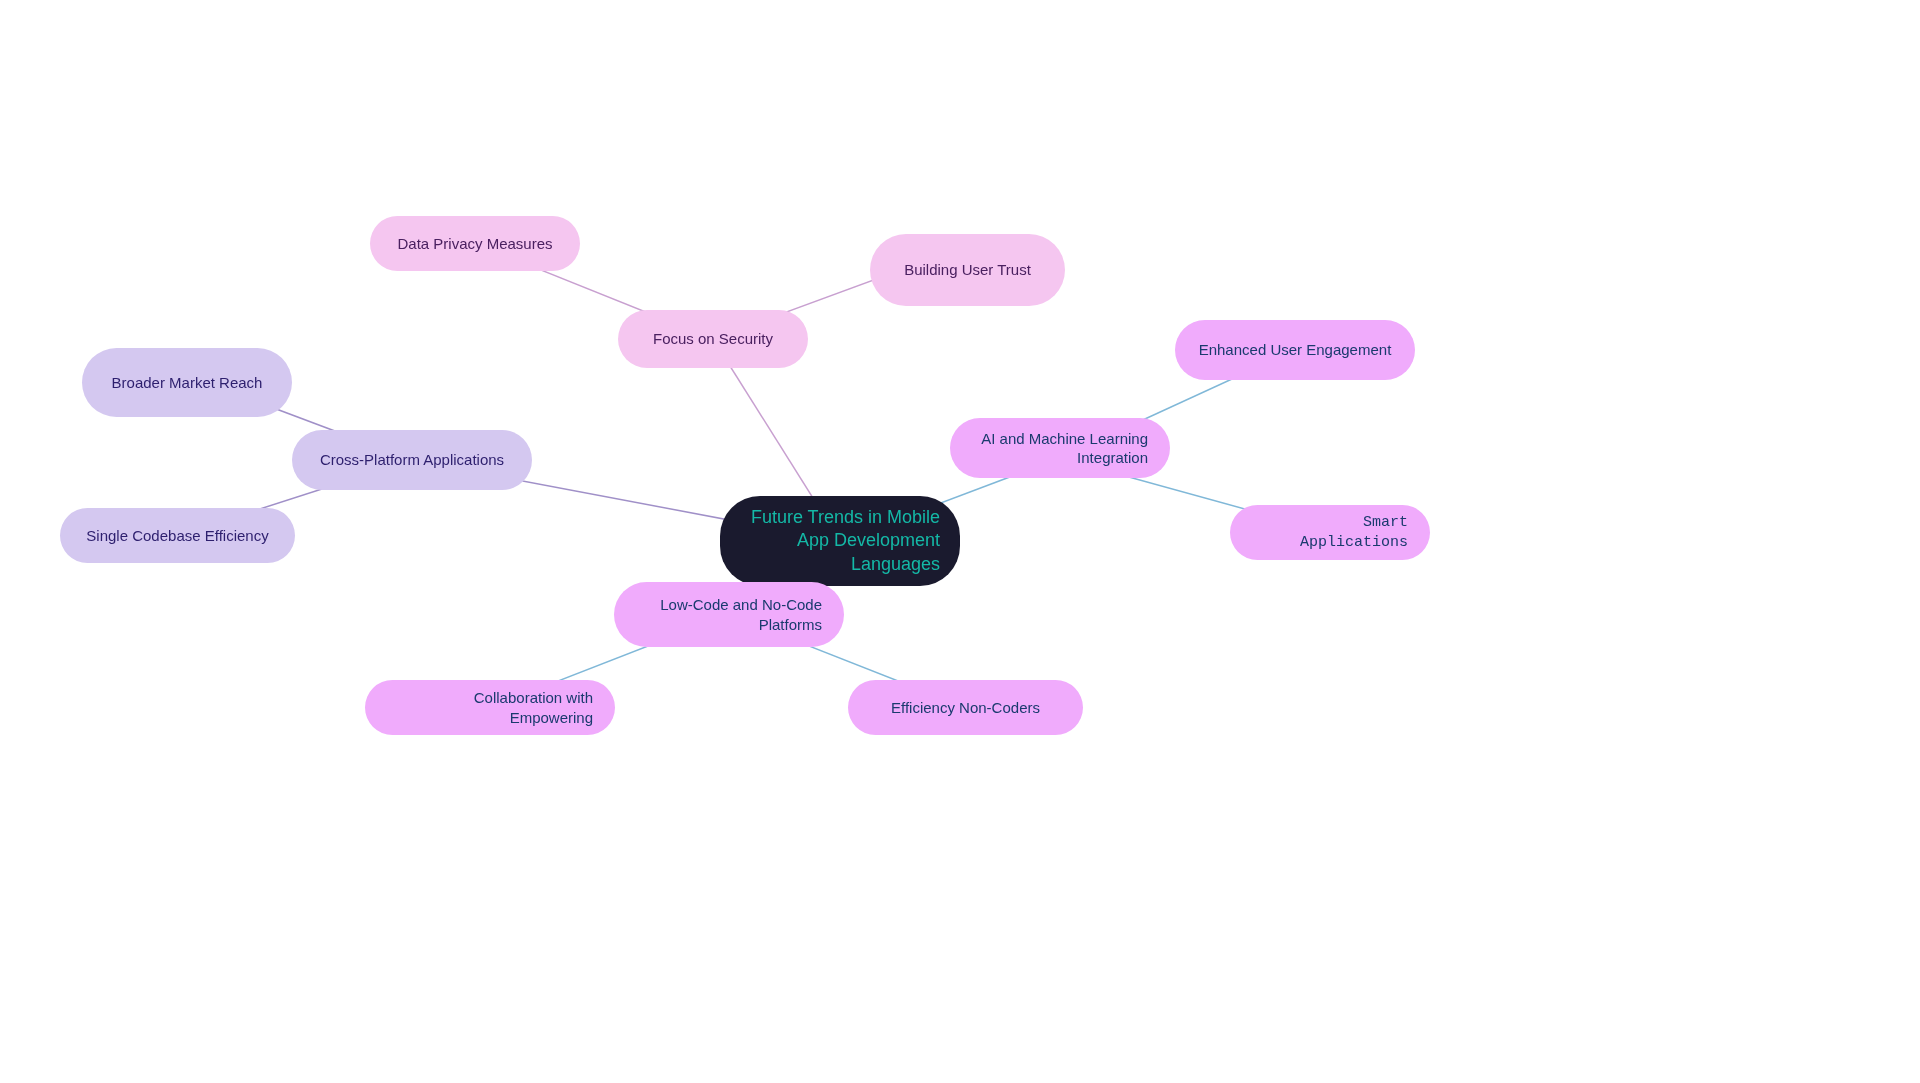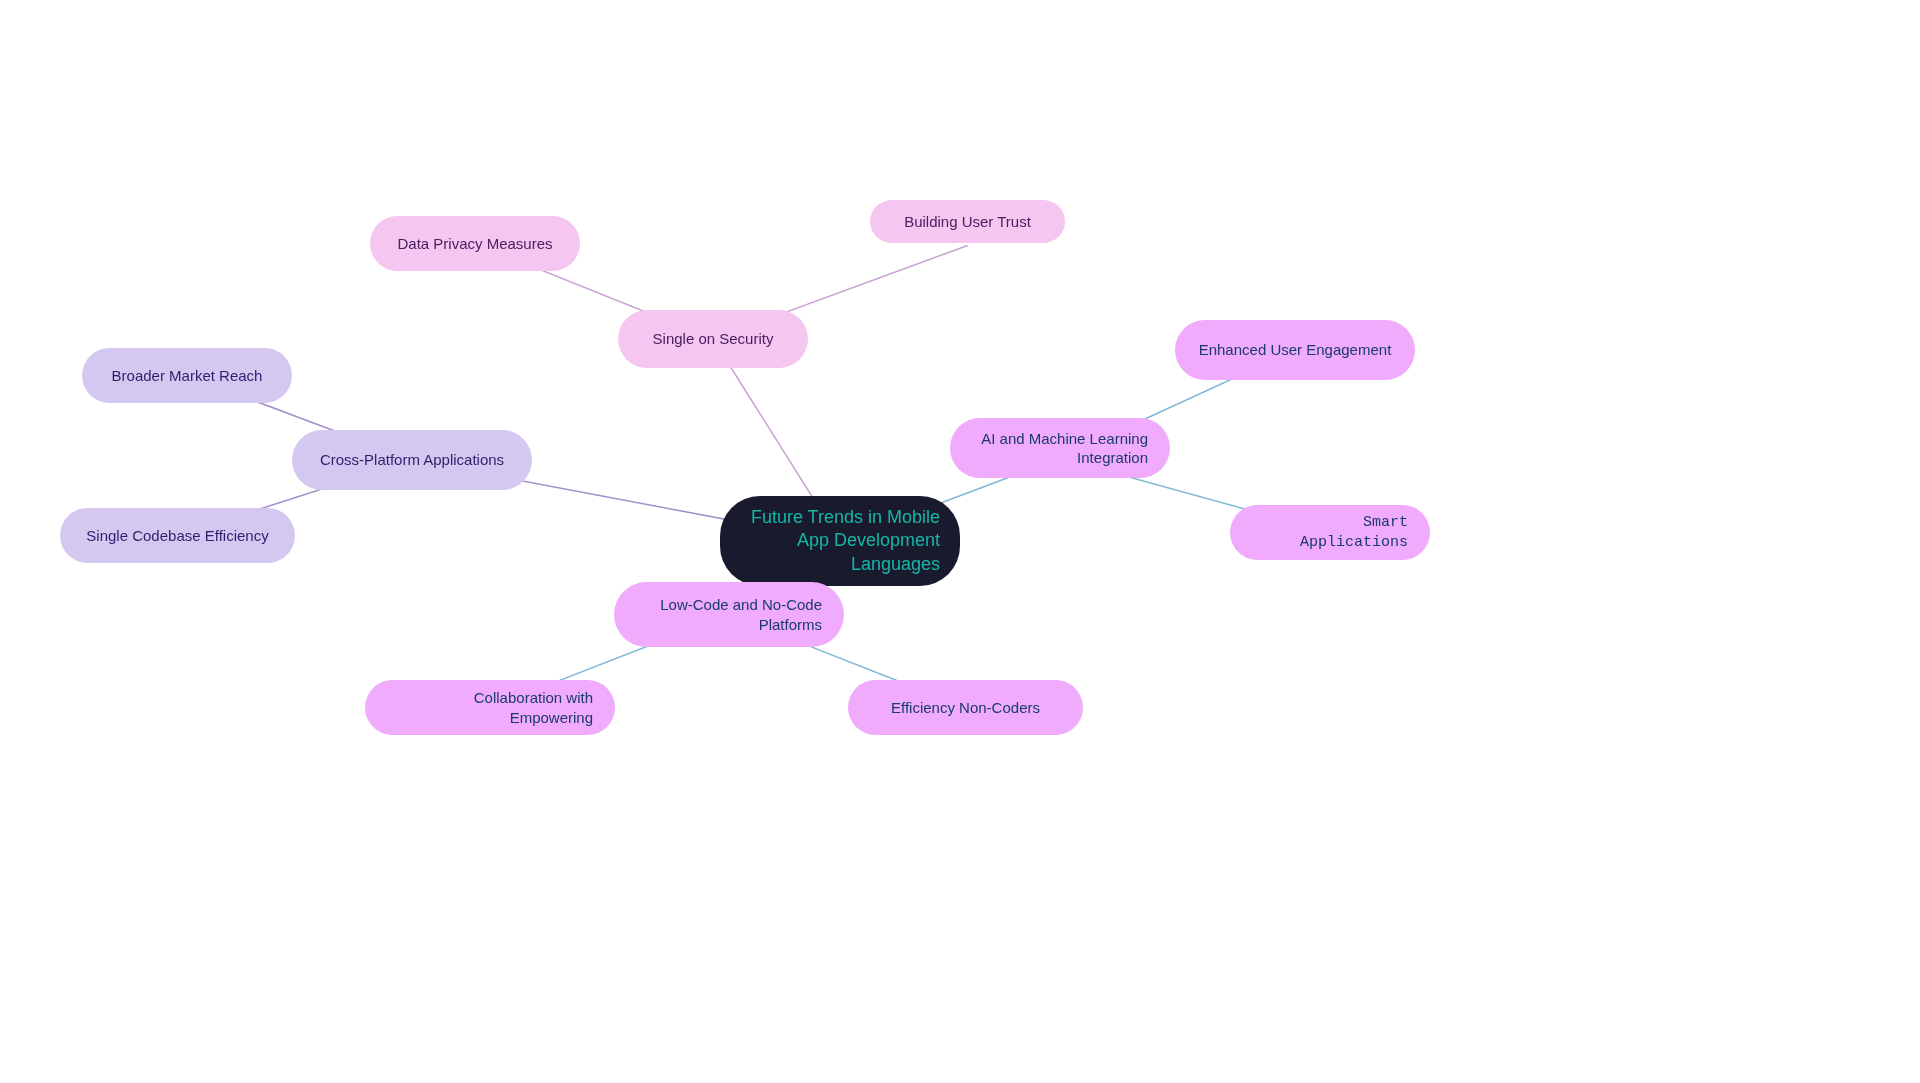--- a/index.html
+++ b/index.html
@@ -80,36 +80,36 @@
     <line x1="840" y1="541" x2="729" y2="614.5" stroke="#80b8d8" stroke-width="1.5"></line>
     <line x1="729" y1="614.5" x2="490" y2="707.5" stroke="#80b8d8" stroke-width="1.5"></line>
     <line x1="729" y1="614.5" x2="965.5" y2="707.5" stroke="#80b8d8" stroke-width="1.5"></line>
   </svg>
 
 <div class="node node-center" style="left: 720px; top: 496px; width: 240px; height: 90px;">
   <span>Future Trends in Mobile App Development Languages</span>
 </div>
 
 <div class="node node-pink" style="left: 618px; top: 310px; width: 190px; height: 58px;">
-  <span>Single on Security</span>
+  <span>Focus on Security</span>
 </div>
 
 <div class="node node-pink" style="left: 370px; top: 216px; width: 210px; height: 55px;">
   <span>Data Privacy Measures</span>
 </div>
 
-<div class="node node-pink" style="left: 870px; top: 200px; width: 195px; height: 43px;">
+<div class="node node-pink" style="left: 870px; top: 234px; width: 195px; height: 72px;">
   <span>Building User Trust</span>
 </div>
 
 <div class="node node-purple" style="left: 292px; top: 430px; width: 240px; height: 60px;">
   <span>Cross-Platform Applications</span>
 </div>
 
-<div class="node node-purple" style="left: 82px; top: 348px; width: 210px; height: 55px;">
+<div class="node node-purple" style="left: 82px; top: 348px; width: 210px; height: 69px;">
   <span>Broader Market Reach</span>
 </div>
 
 <div class="node node-purple" style="left: 60px; top: 508px; width: 235px; height: 55px;">
   <span>Single Codebase Efficiency</span>
 </div>
 
 <div class="node node-blue" style="left: 950px; top: 418px; width: 220px; height: 60px;">
   <span>AI and Machine Learning Integration</span>
 </div>

